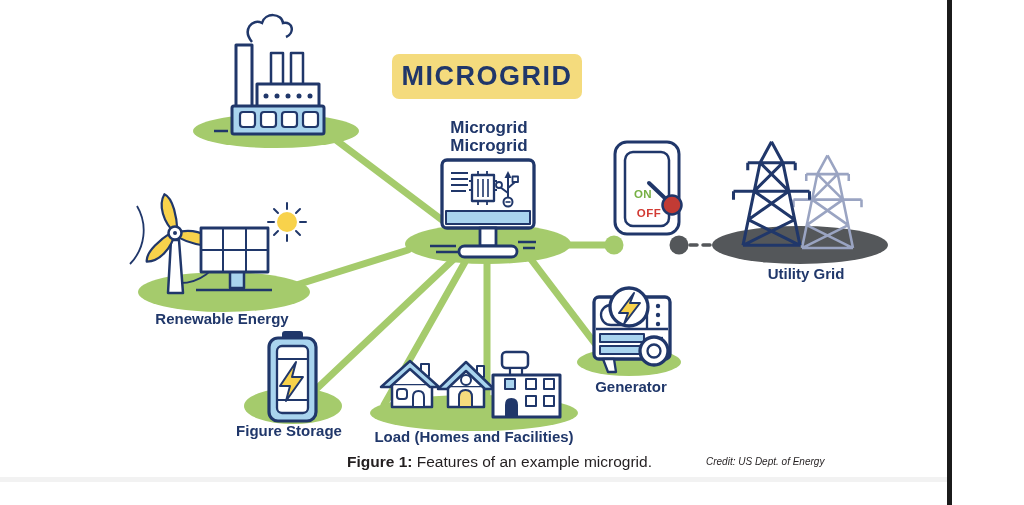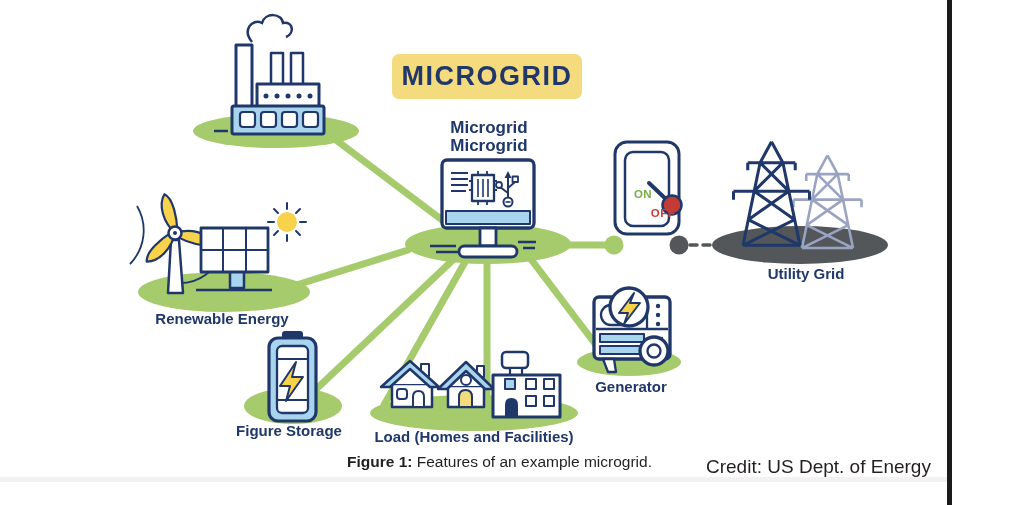--- a/index.html
+++ b/index.html
@@ -24,25 +24,25 @@
   .label{position:absolute;transform:translateX(-50%);color:var(--navy,#20376a);
          font-weight:bold;font-size:15px;line-height:16px;text-align:center;white-space:nowrap;}
   .controller-label{font-size:17px;line-height:18px;}
   .title-box{position:absolute;left:392px;top:54px;width:190px;height:45px;
              background:var(--paleYellow,#f4db7d);color:var(--navy,#20376a);
              font-weight:bold;font-size:27px;line-height:45px;text-align:center;
              letter-spacing:1.5px;border-radius:7px;}
   .switch-text{position:absolute;transform:translateX(-50%);font-weight:bold;
                font-size:11.5px;letter-spacing:.5px;line-height:12px;}
   .on{color:var(--onGreen,#76b043);}
-  .off{color:var(--offRed,#d23b34);padding-left:28px;}
+  .off{color:var(--offRed,#d23b34);}
   .caption{position:absolute;left:347px;top:453px;font-size:15.5px;
            color:var(--captionColor,#231f20);}
   .caption .cap-b{font-weight:bold;}
-  .credit{position:absolute;left:706px;top:456px;font-size:19px;
+  .credit{position:absolute;left:706px;top:456px;font-size:10px;font-style:italic;
           color:var(--captionColor,#231f20);}
   .edge-bar{position:absolute;right:0;top:0;width:5px;height:505px;background:#1b1b1b;}
   .bottom-band{position:absolute;left:0;top:477px;width:1019px;height:5px;background:#f2f2f2;}
 </style>
 </head>
 <body>
 
 <div class="stage">
 
   <svg width="1024" height="505" viewBox="0 0 1024 505">

